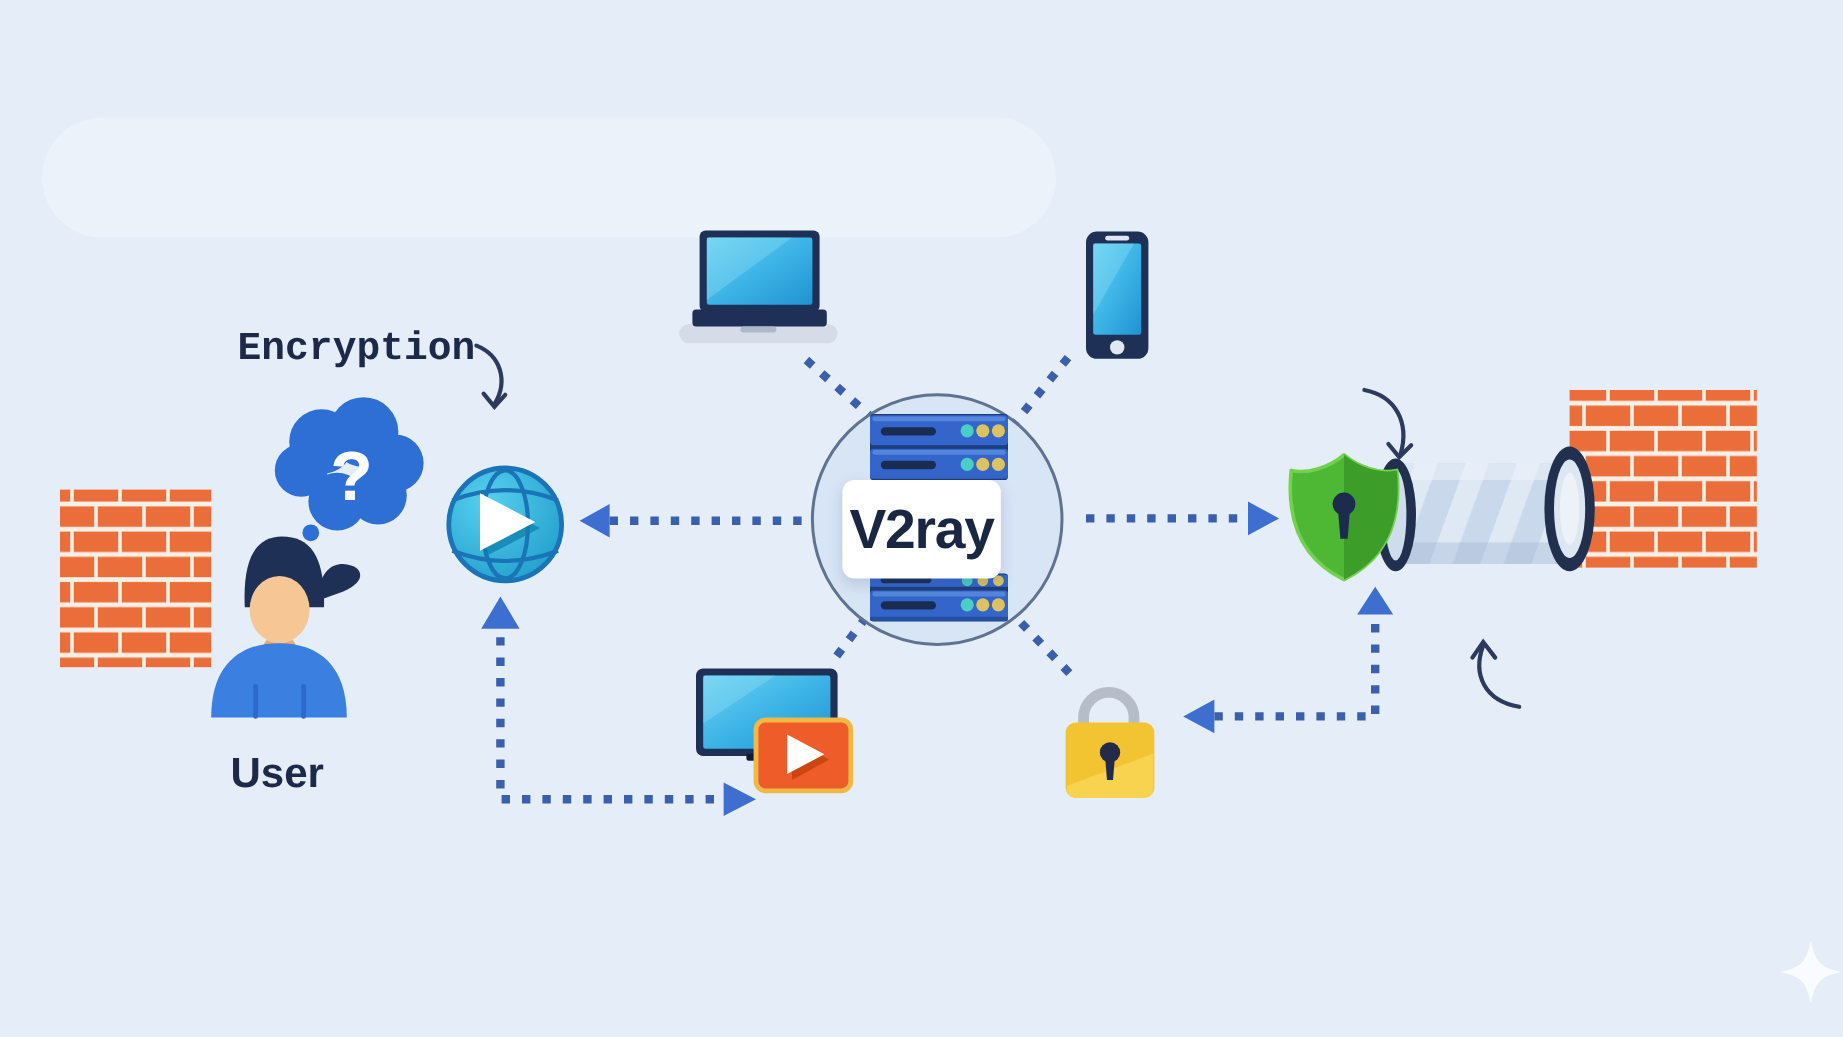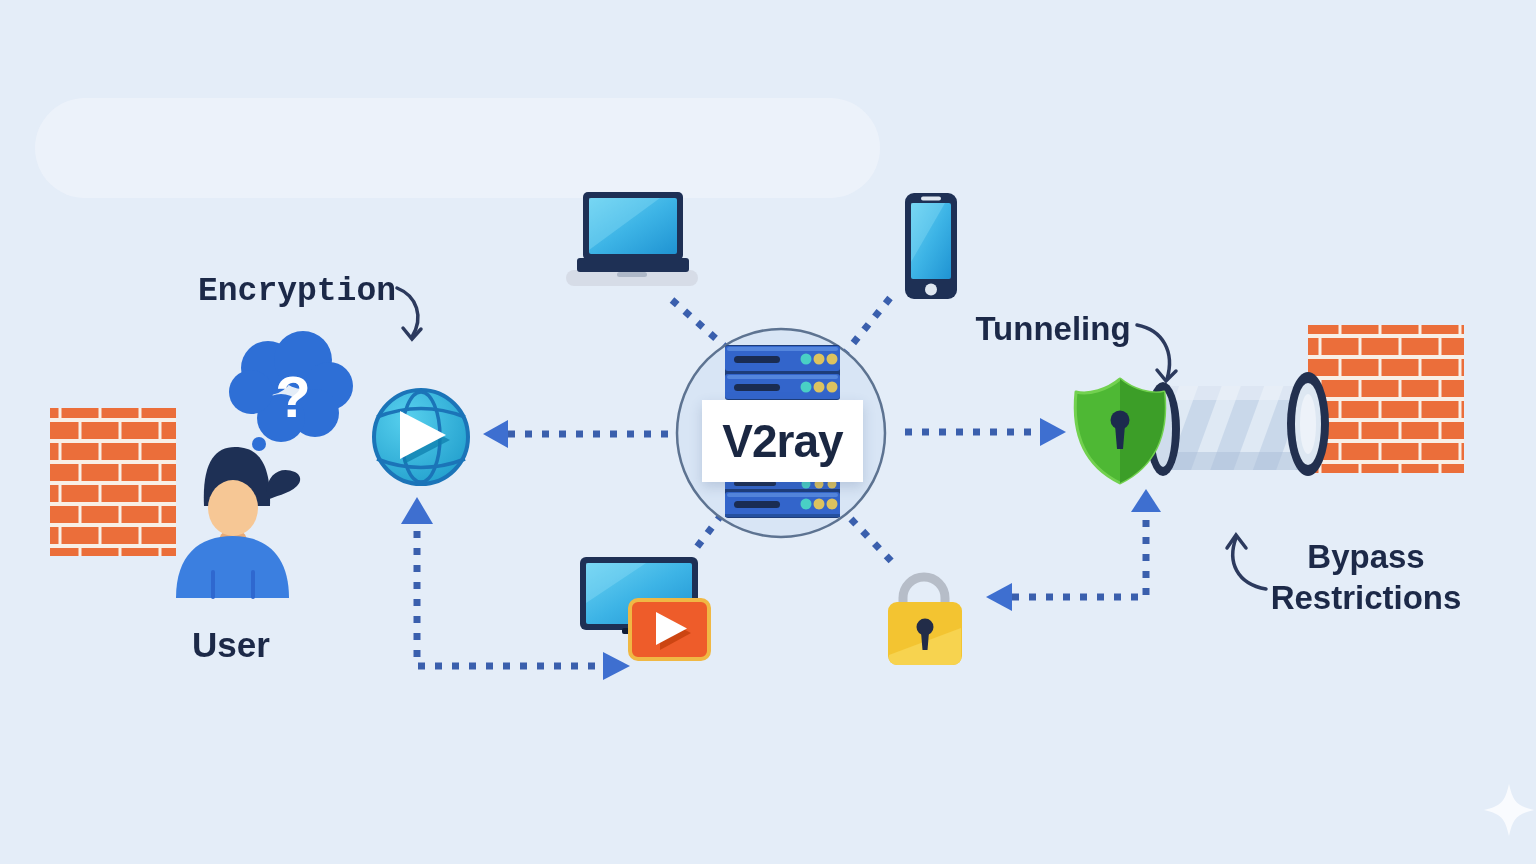--- a/index.html
+++ b/index.html
@@ -10,22 +10,22 @@
   .canvas svg.scene{position:absolute;left:0;top:0;}
   .lbl{
     position:absolute;transform:translate(-50%,-50%);
     color:#1c2948;font-weight:700;white-space:nowrap;
   }
   #lbl-encryption{left:297px;top:291px;font-size:33px;font-family:Liberation Mono, monospace;}
   #lbl-user{left:231px;top:645px;font-size:35px;}
   #lbl-tunneling{left:1053px;top:329px;font-size:33px;}
   #lbl-bypass{left:1366px;top:577px;font-size:33px;text-align:center;line-height:41px;}
   .v2ray-box{
-    position:absolute;left:702px;top:400px;width:161px;height:82px;
-    background:#ffffff;border-radius:0;
+    position:absolute;left:702px;top:400px;width:132px;height:82px;
+    background:#ffffff;border-radius:10px;
     box-shadow:0 5px 12px rgba(55,80,125,0.20);
     display:flex;align-items:center;justify-content:center;
     color:#1a2742;font-size:46px;font-weight:700;letter-spacing:-1px;
   }
   .qmark{font-weight:700;}
 </style>
 </head>
 <body>
 
 <div class="canvas">
@@ -213,22 +213,17 @@
     <path d="M1157 370 L1166 381 L1176 371"></path>
     <path d="M1266 589 C1237 584 1227 562 1236 538"></path>
     <path d="M1227 548 L1236 535 L1246 548"></path>
   </g>
 
   <path d="M1509 784 C1513 802 1517 806 1534 810 C1517 814 1513 818 1509 836 C1505 818 1501 814 1484 810 C1501 806 1505 802 1509 784 Z" fill="#f9fbfe"></path>
 </svg>
 
 <div class="lbl" id="lbl-encryption">Encryption</div>
 <div class="lbl" id="lbl-user">User</div>
-<div class="lbl" id="lbl-tunneling">Tunneling</div>
-<div class="lbl" id="lbl-bypass">
-  <div>Bypass</div>
-  <div>Restrictions</div>
-</div>
 <div class="v2ray-box">
   <span>V2ray</span>
 </div>
 
 </div>
 
 </body></html>

